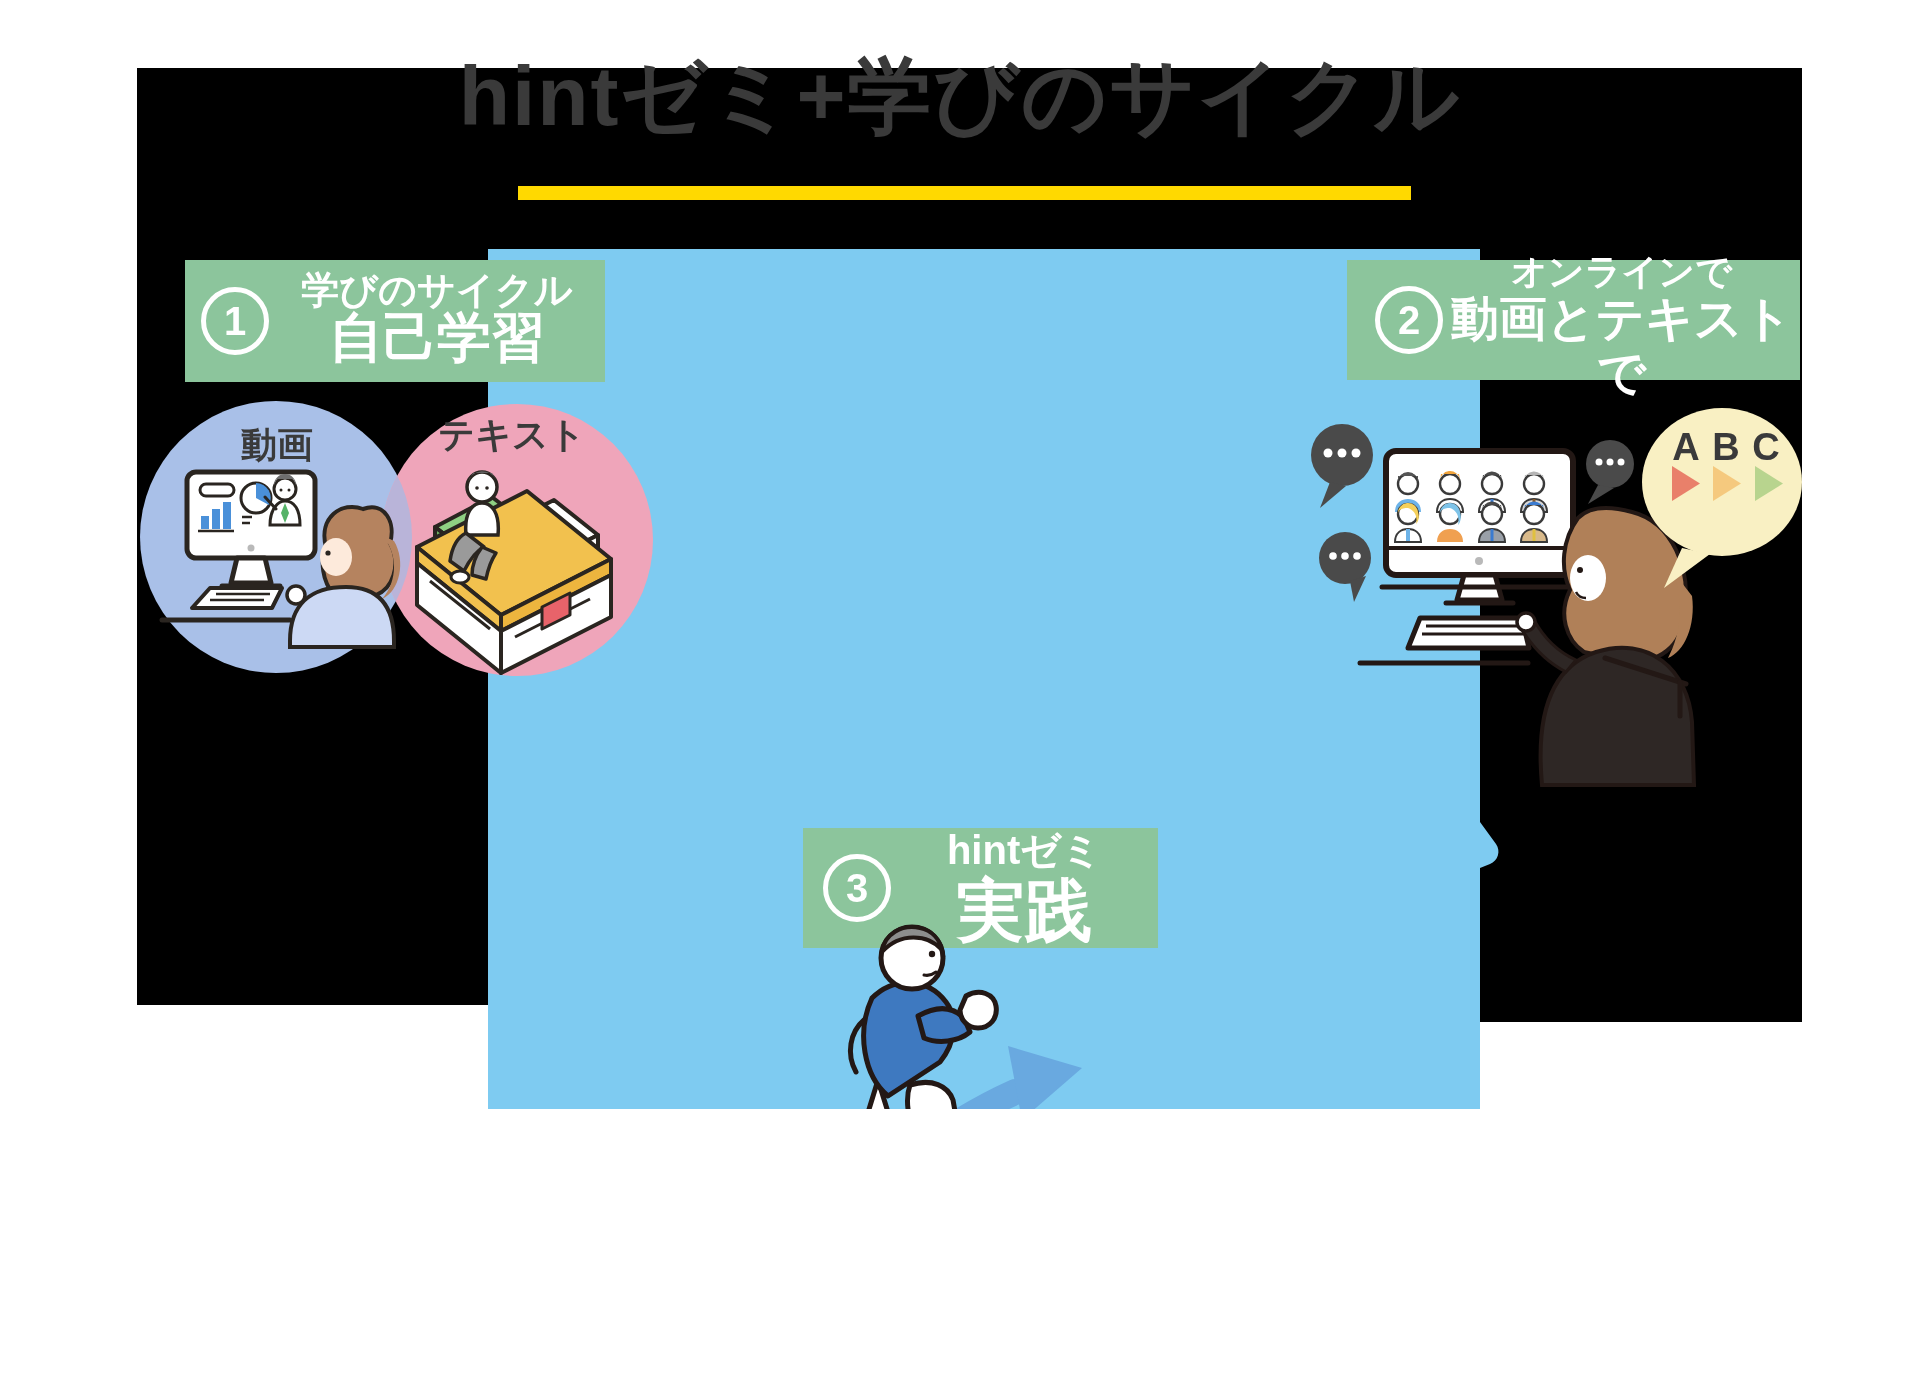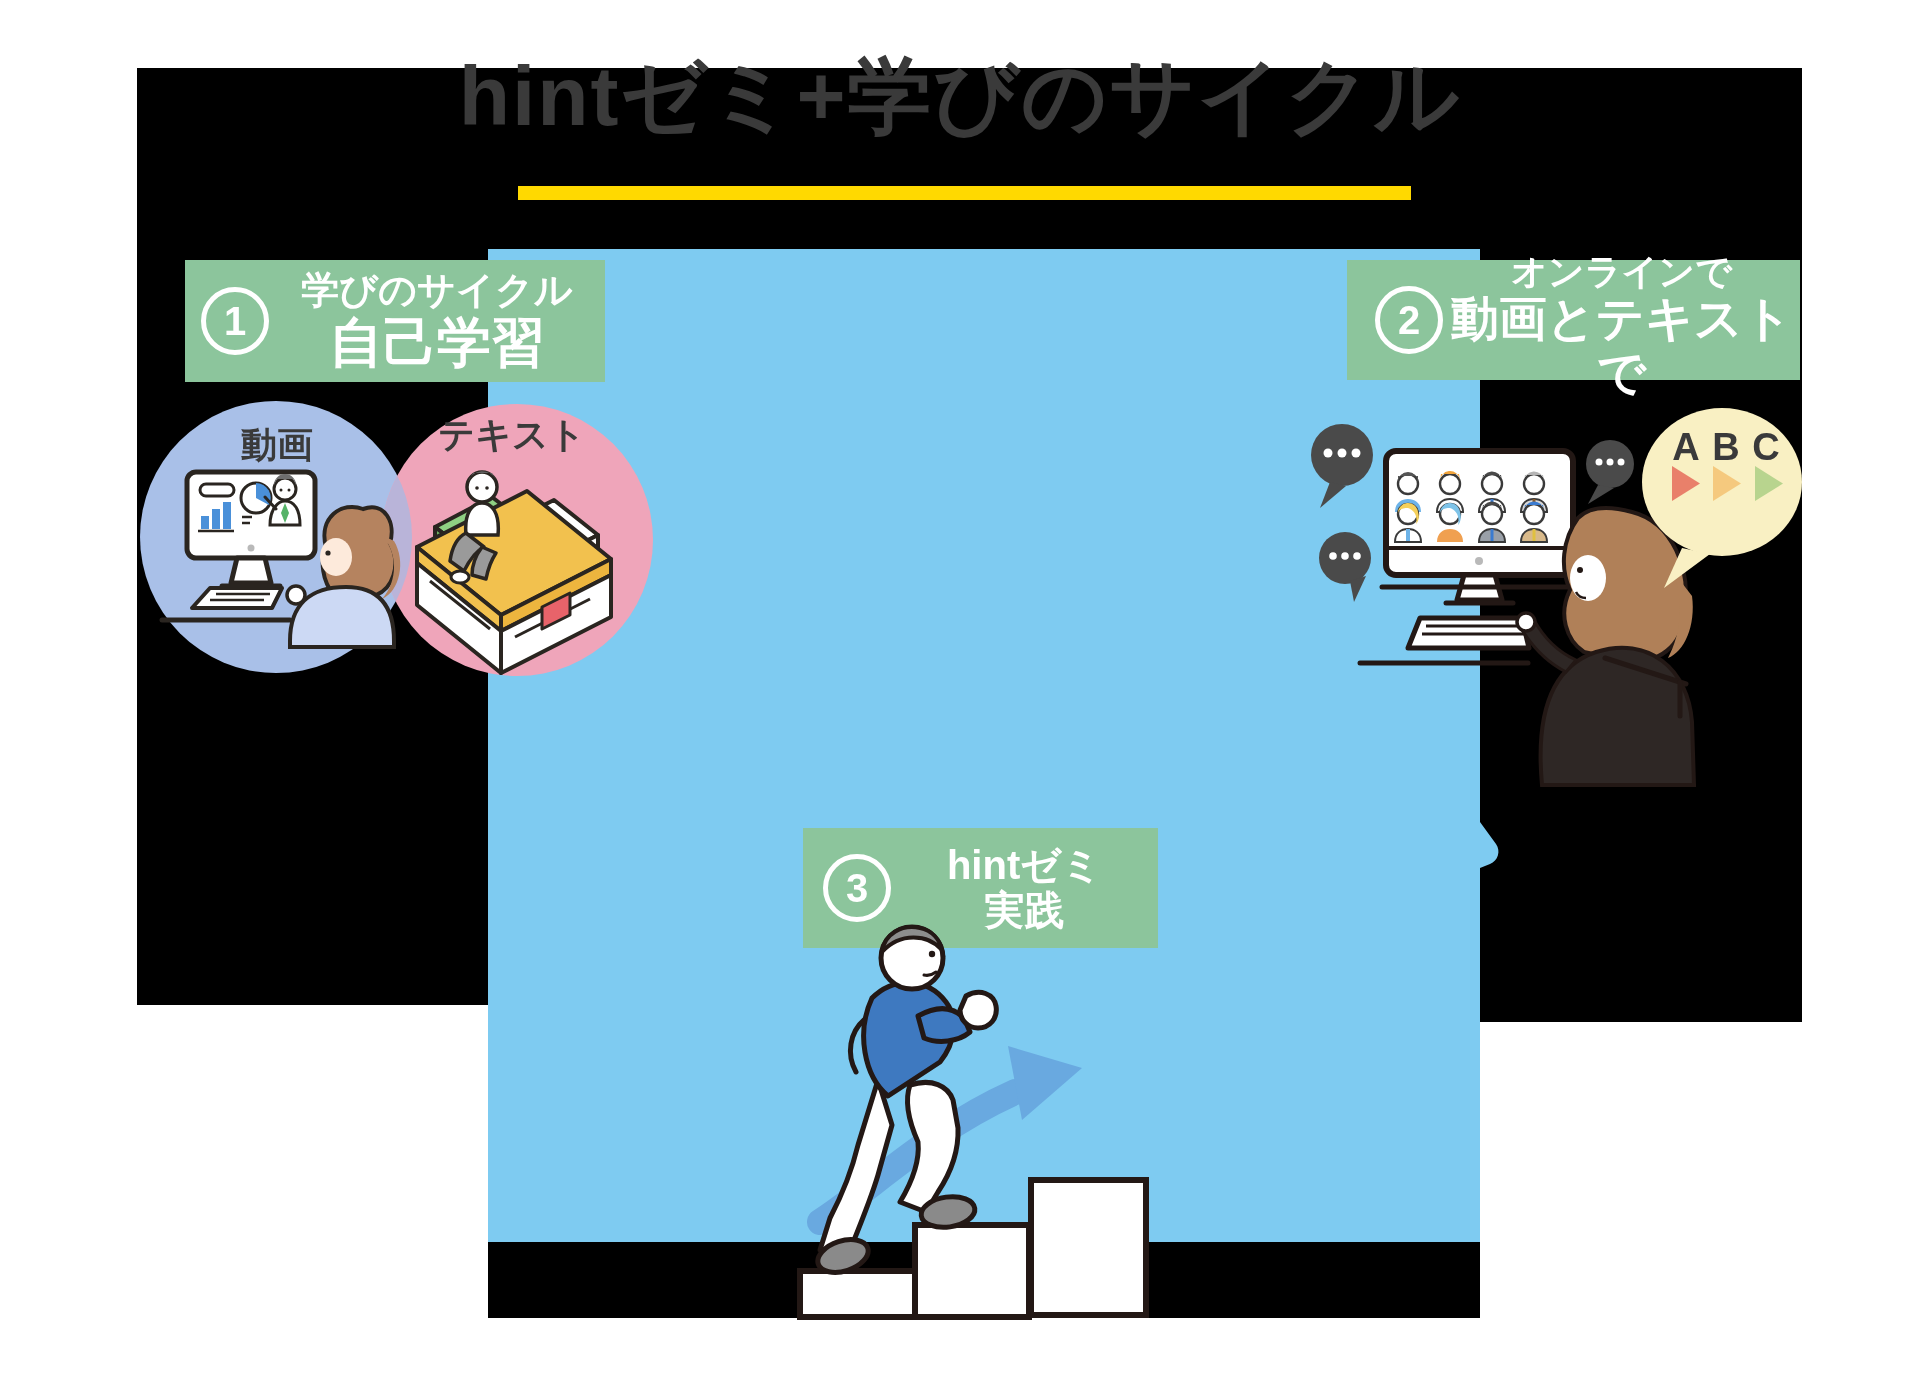--- a/index.html
+++ b/index.html
@@ -1,16 +1,16 @@
 <!DOCTYPE html>
 <html><head>
 <meta charset="utf-8">
 <style>
   html,body{margin:0;padding:0;background:#fff;}
-  .canvas{position:relative;width:1920px;height:1400px;background:#ffffff;overflow:hidden;
+  .canvas{position:relative;width:1920px;height:1109px;background:#ffffff;overflow:hidden;
           font-family:"Liberation Sans","DejaVu Sans",sans-serif;}
   .abs{position:absolute;}
   
   .black{background:#000;}
   #band-top{left:137px;top:68px;width:1665px;height:181px;}
   #panel-left{left:137px;top:249px;width:351px;height:756px;}
   #panel-right{left:1480px;top:249px;width:322px;height:773px;}
   #strip-bottom{left:488px;top:1242px;width:992px;height:76px;}
   
   #blue-square{left:488px;top:249px;width:992px;height:993px;background:#7ecbf1;}
@@ -19,29 +19,29 @@
          font-size:84px;font-weight:800;letter-spacing:2px;line-height:1.05;}
   #title-underline{left:518px;top:186px;width:893px;height:14px;background:#ffd900;}
   
   .step-box{background:#8cc59c;color:#ffffff;display:flex;align-items:center;}
   .badge{border:5px solid #fff;border-radius:50%;color:#fff;font-weight:bold;
          display:flex;align-items:center;justify-content:center;flex:none;}
   .step-text{flex:1;text-align:center;font-weight:bold;line-height:1.12;}
   #step1{left:185px;top:260px;width:420px;height:122px;}
   #step1 .badge{width:58px;height:58px;margin-left:16px;font-size:40px;}
   #step1 .l1{font-size:38px;}
-  #step1 .l2{font-size:54px;}
+  #step1 .l2{font-size:54px;font-family:Liberation Mono, monospace;}
   #step2{left:1347px;top:260px;width:453px;height:120px;}
   #step2 .badge{width:58px;height:58px;margin-left:28px;font-size:40px;}
   #step2 .l1{font-size:36px;margin-top:12px;}
   #step2 .l2{font-size:48px;}
   #step3{left:803px;top:828px;width:355px;height:120px;}
   #step3 .badge{width:58px;height:58px;margin-left:20px;font-size:40px;}
   #step3 .l1{font-size:40px;}
-  #step3 .l2{font-size:40px;}
+  #step3 .l2{font-size:68px;}
   svg text{font-family:"Liberation Sans","DejaVu Sans",sans-serif;}
 </style>
 </head>
 <body>
 
 <div class="canvas">
 
   <div class="abs black" id="band-top"></div>
   <div class="abs black" id="panel-left"></div>
   <div class="abs black" id="panel-right"></div>

